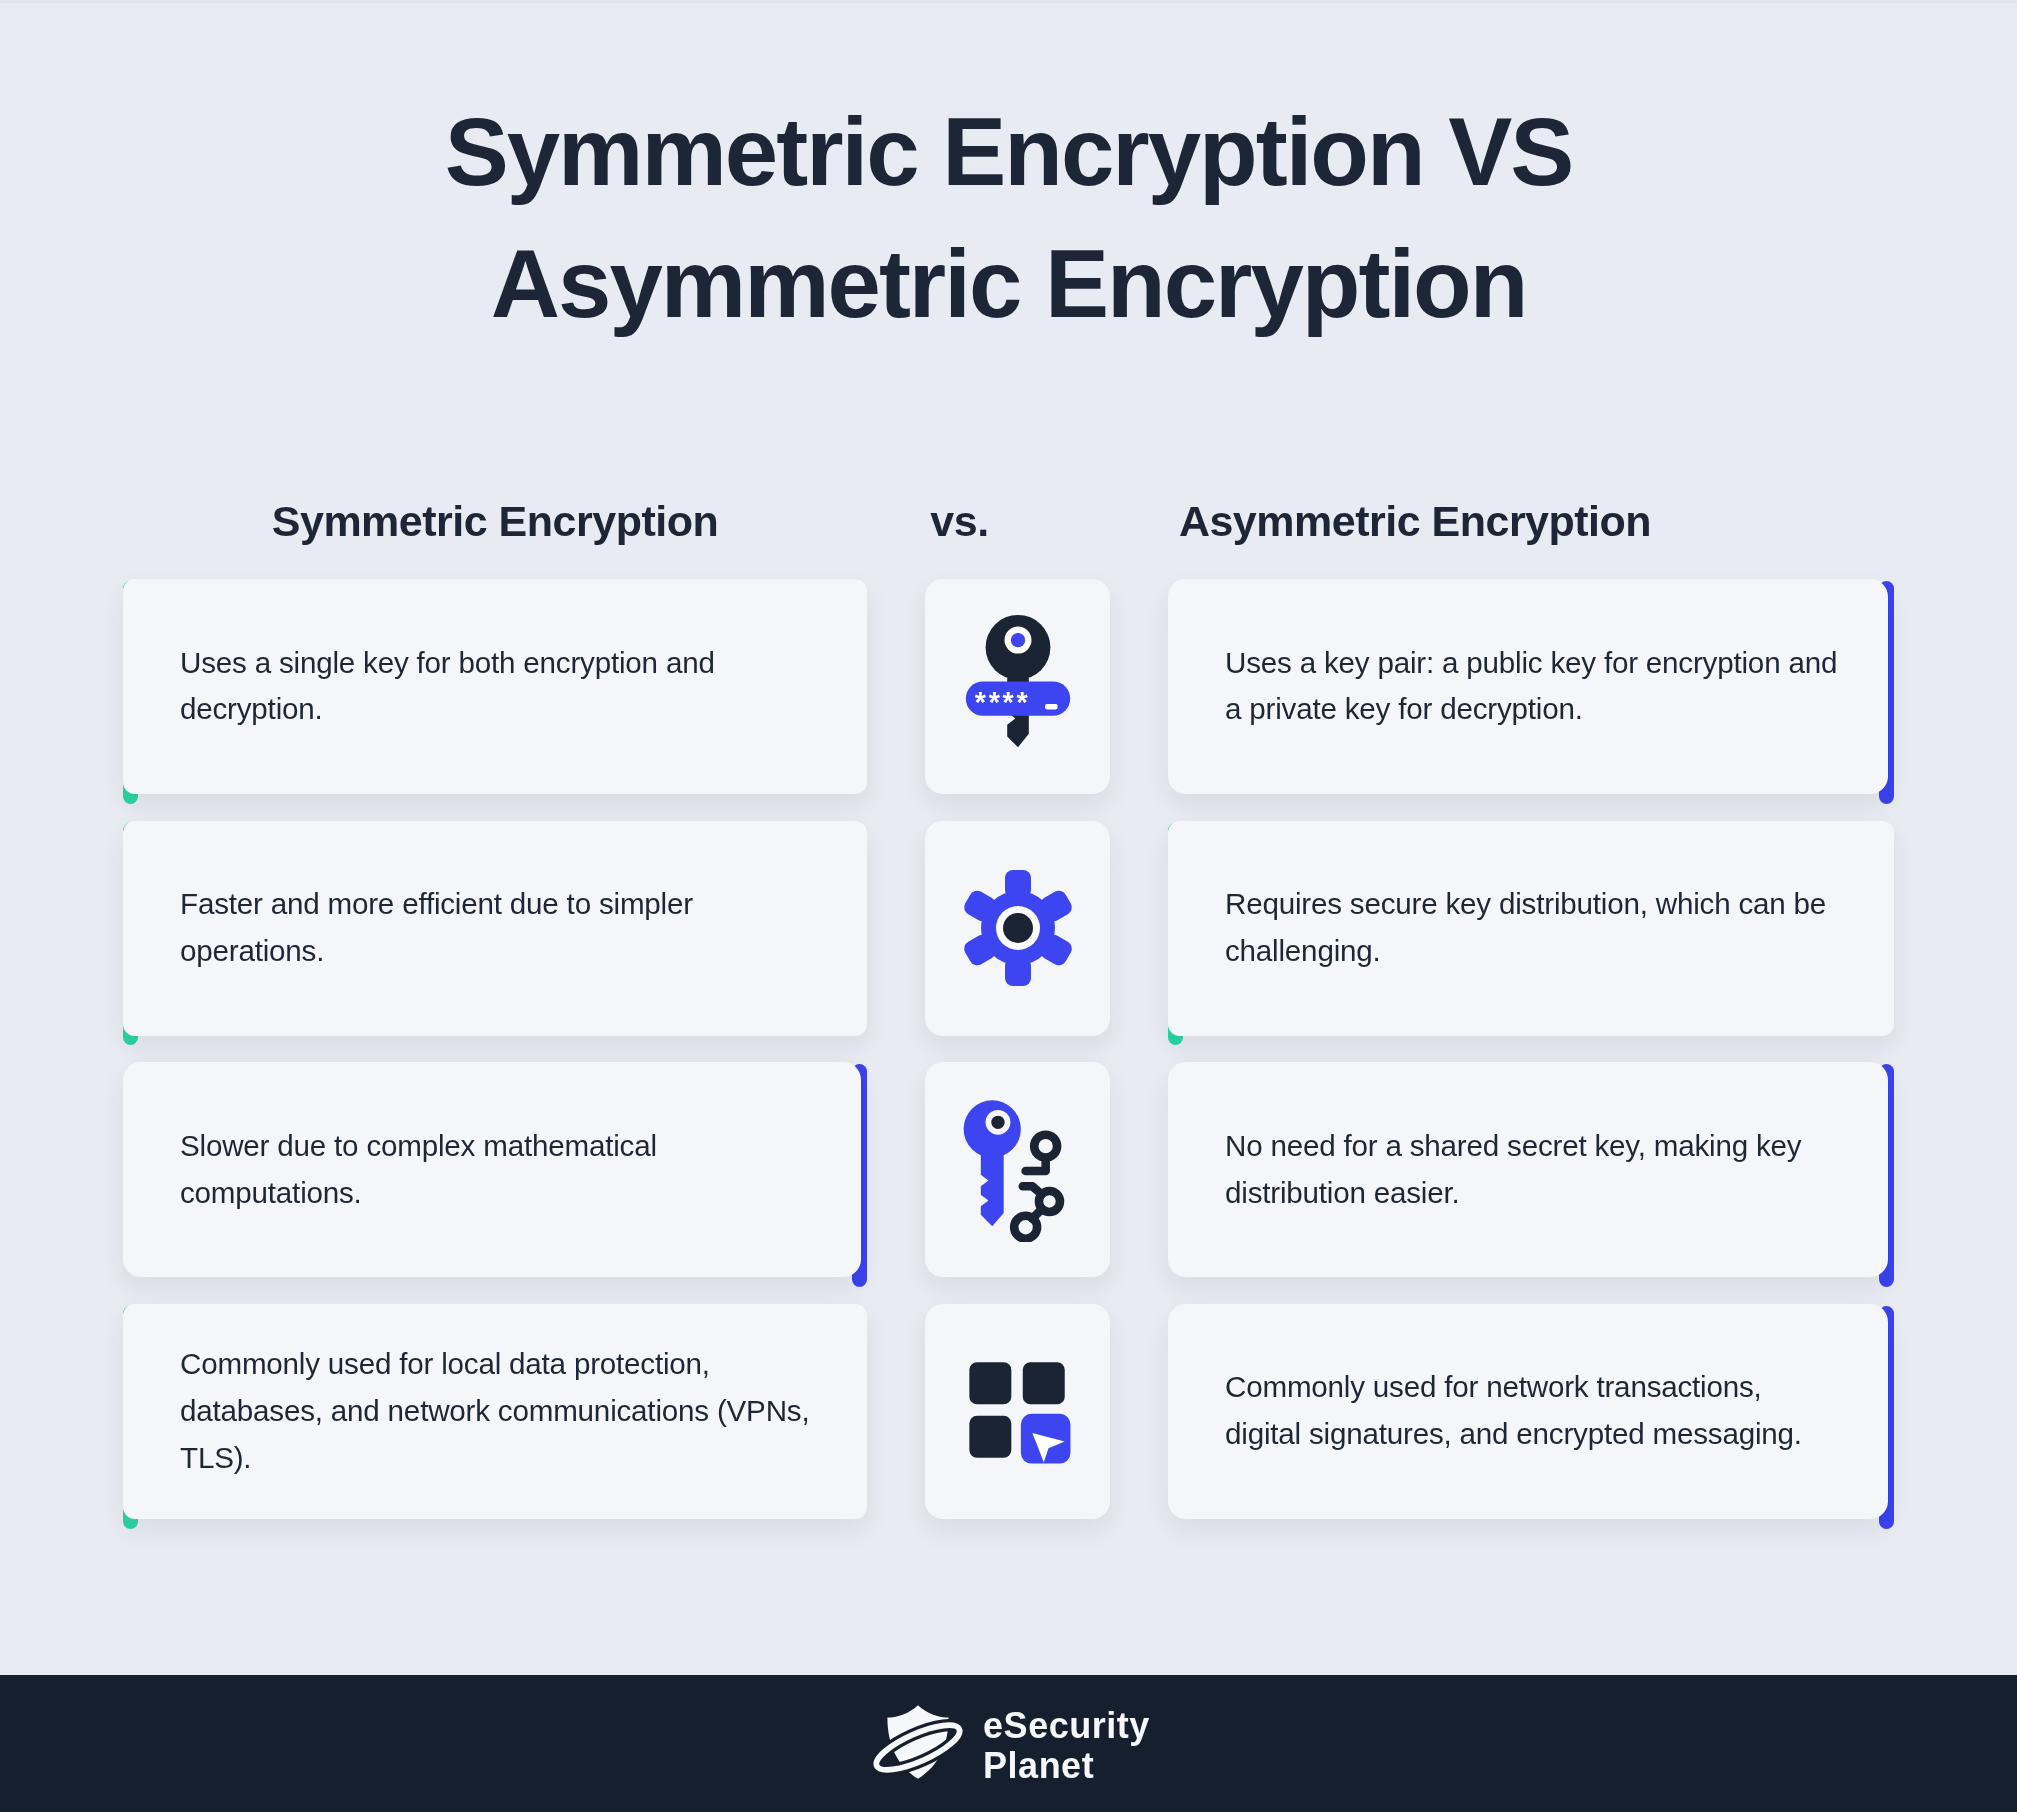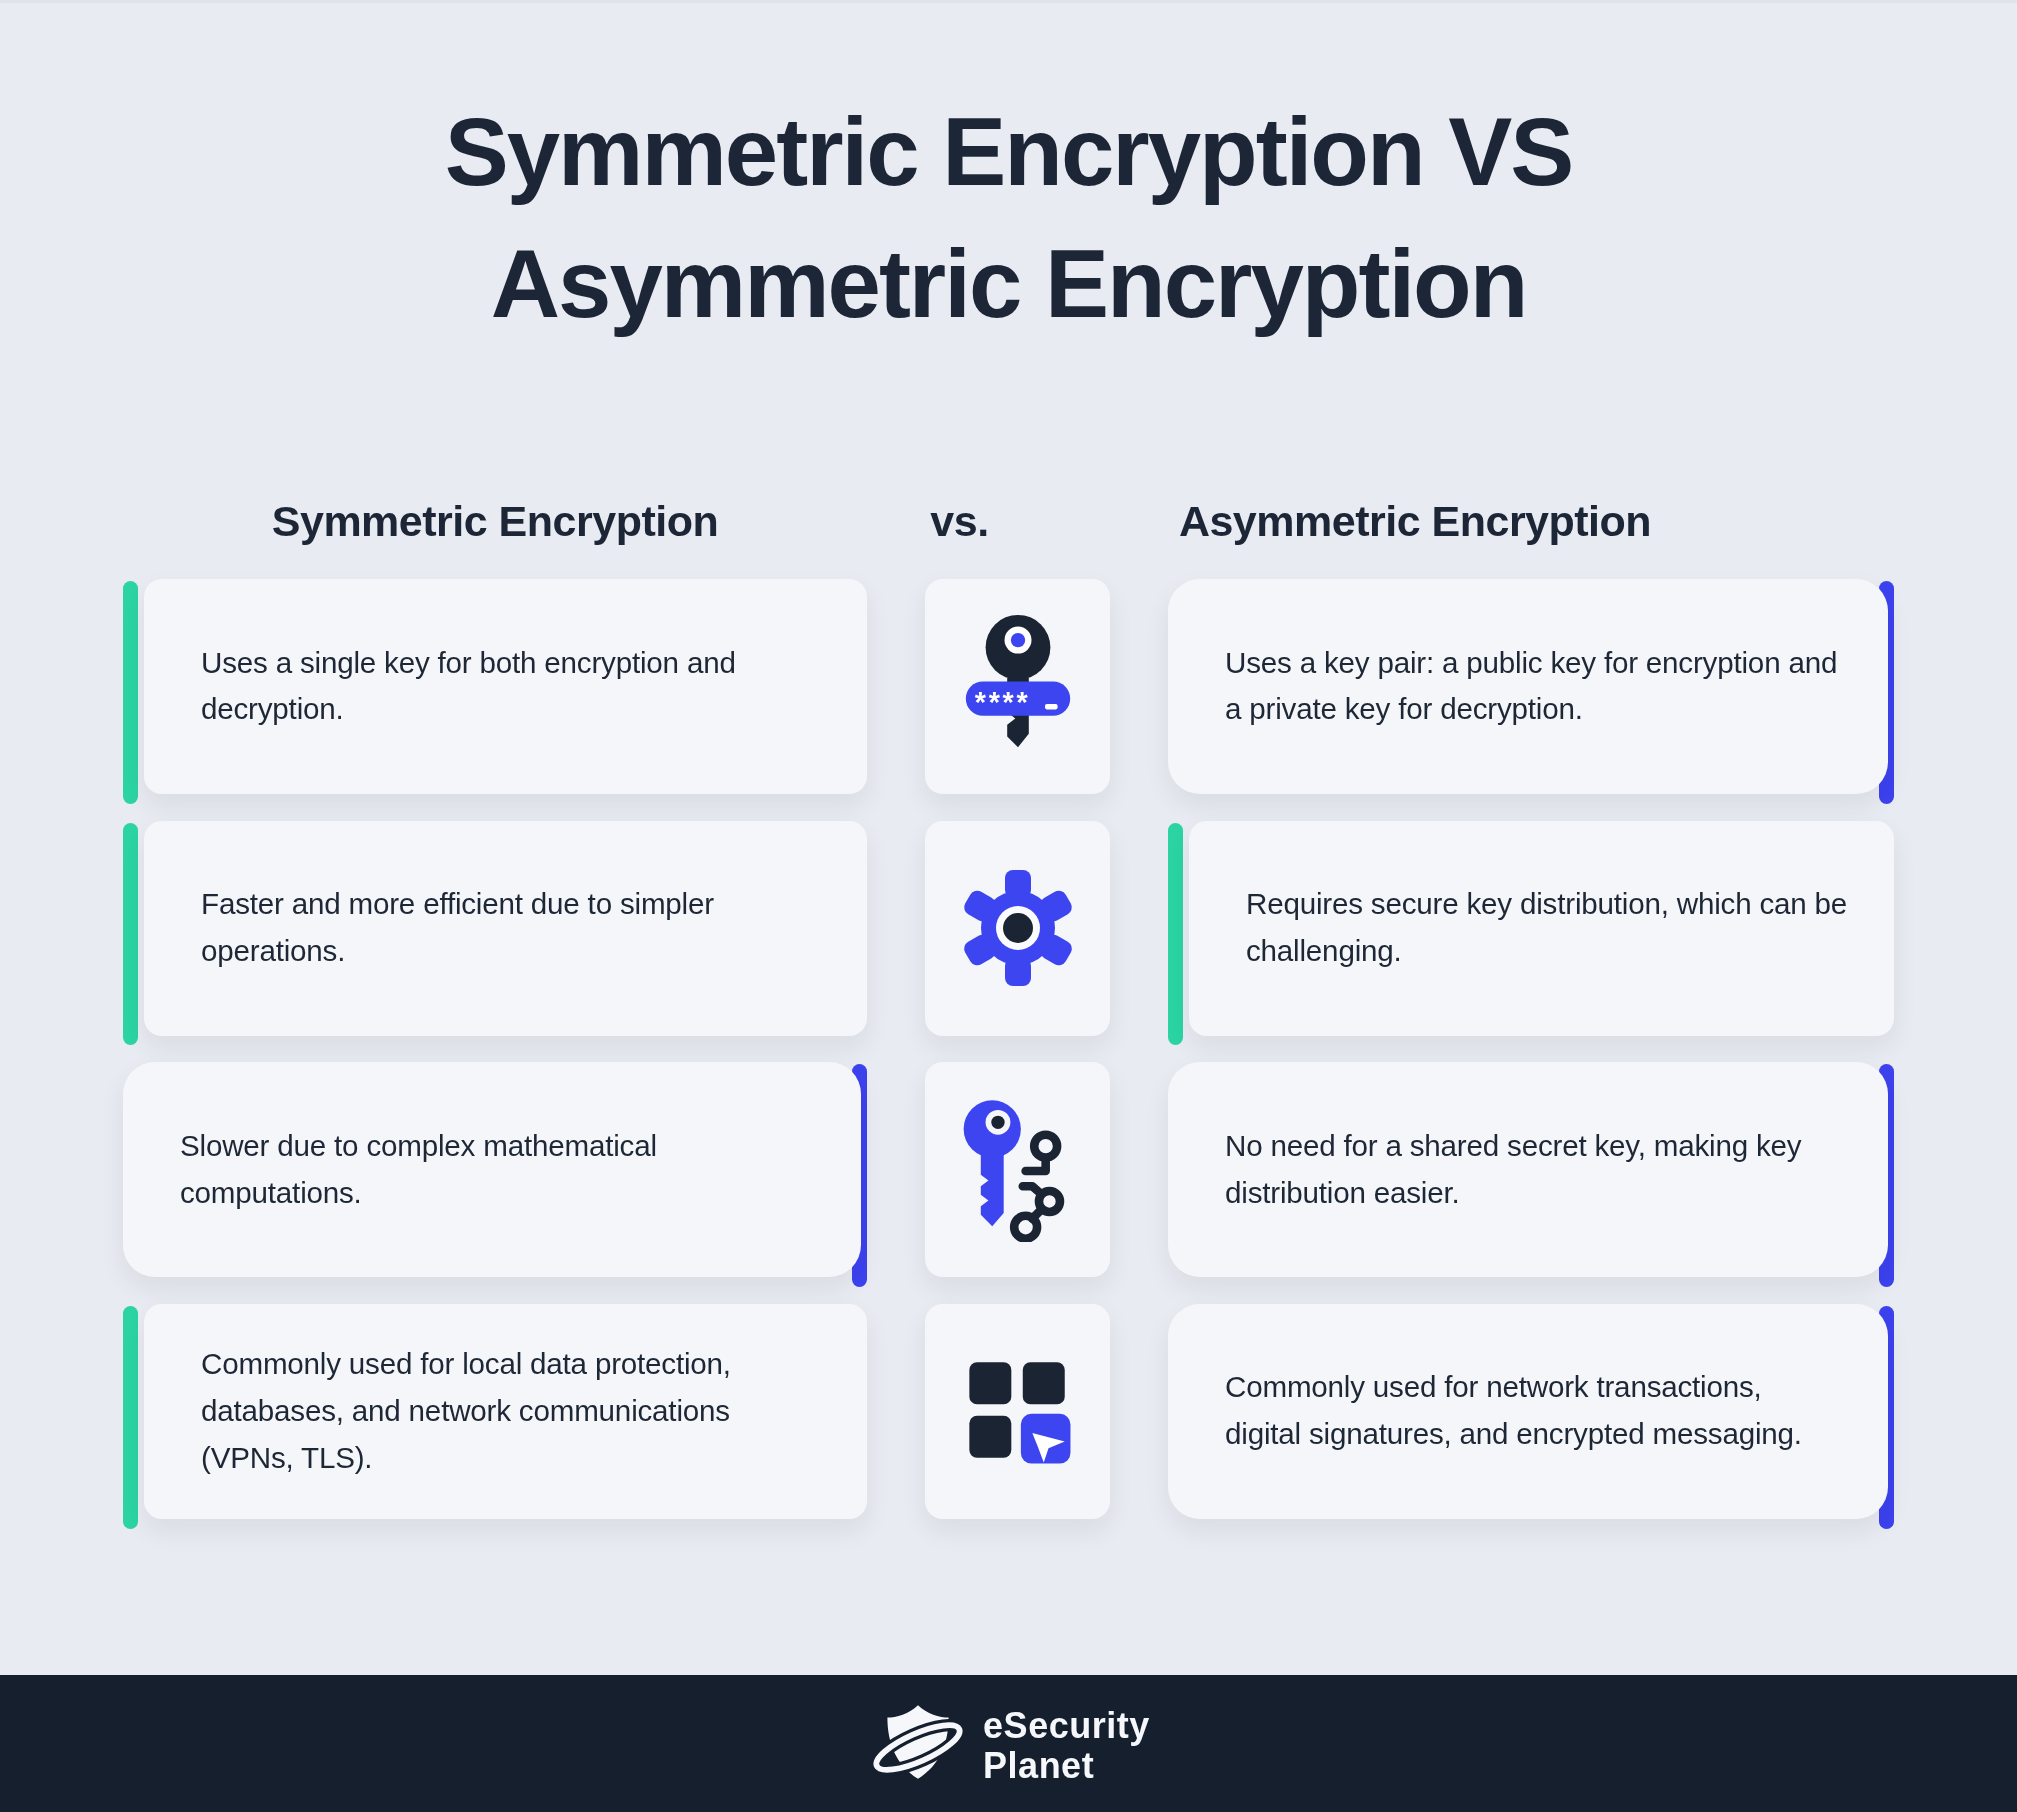--- a/index.html
+++ b/index.html
@@ -68,22 +68,22 @@
   .card-surface {
     position: absolute;
     top: 0; bottom: 0;
     background: #f5f6fa;
     border-radius: 17.7px;
     box-shadow: 0 11.8px 25.6px rgba(24, 34, 52, 0.07);
     display: flex;
     align-items: center;
     z-index: 1;
   }
-  .card.left  .card-surface { left: 21px; right: 0; }
-  .card.right .card-surface { left: 0; right: 5.9px; border-radius: 32px; }
+  .card.left  .card-surface { left: 0; right: 0; border-radius: 12px; }
+  .card.right .card-surface { left: 0; right: 5.9px; }
   .card-text {
     padding: 0 43px 0 57px;
     color: #1e2735;
     font-size: 29.6px;
     line-height: 1.58;
     letter-spacing: -0.2px;
   }
 
   .icon-tile {
     background: #f5f6fa;

